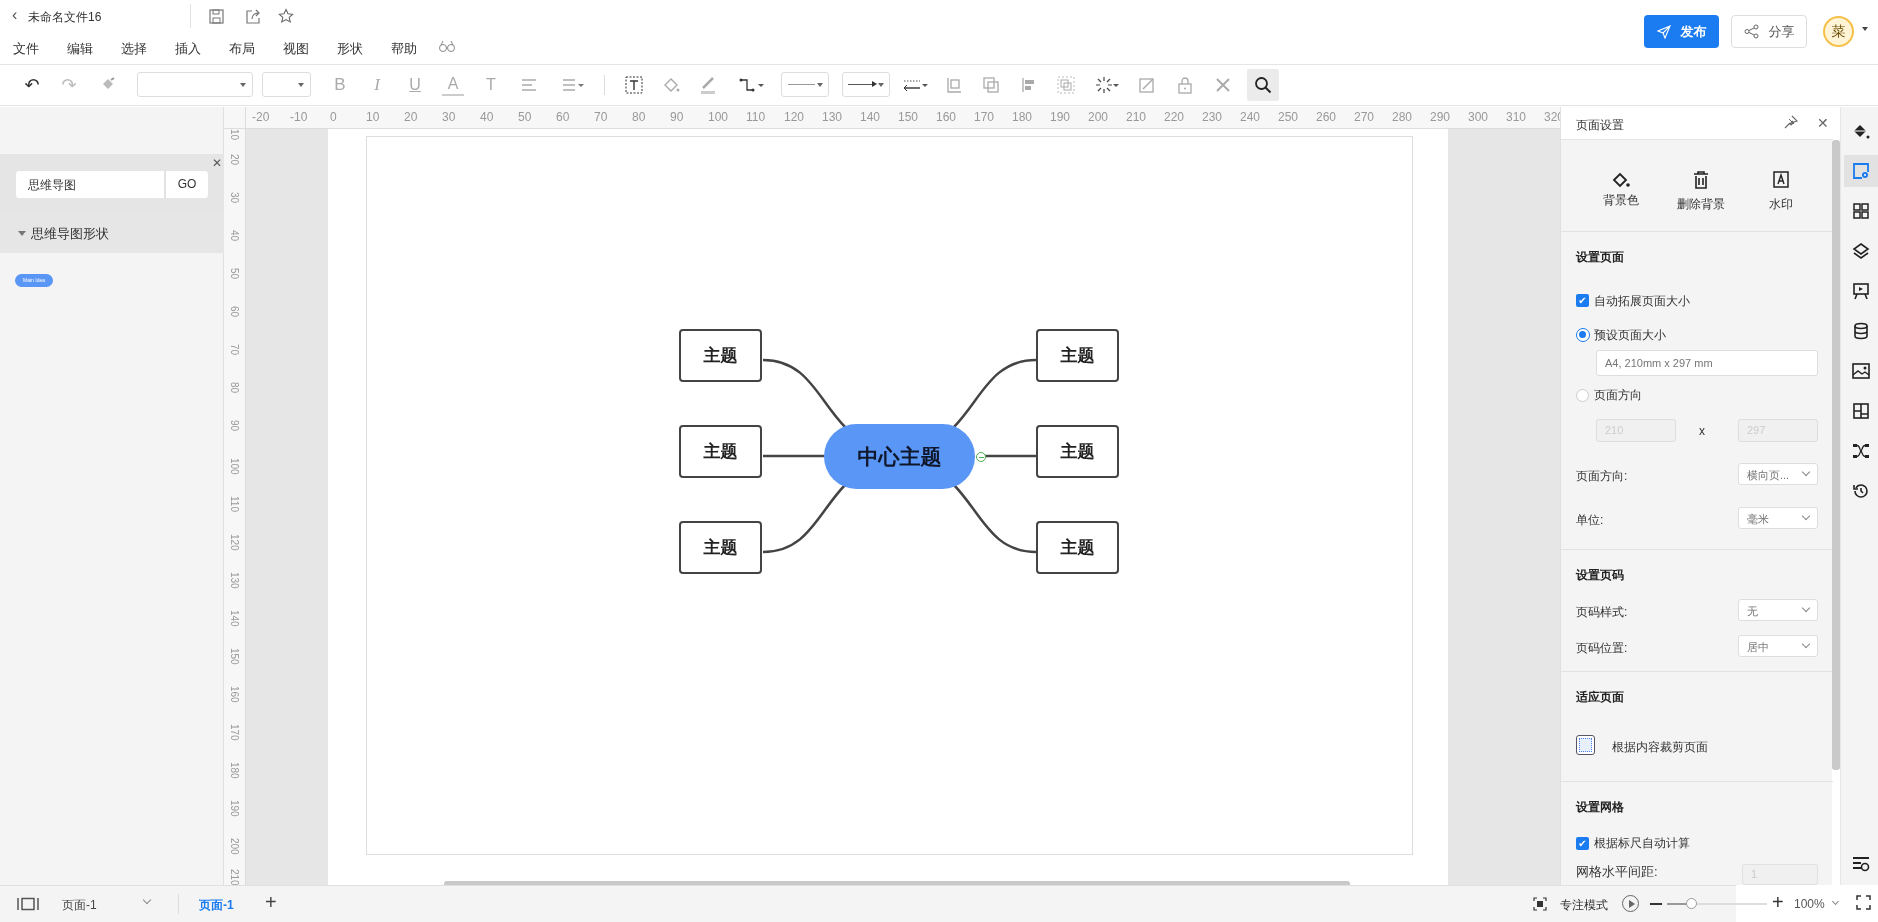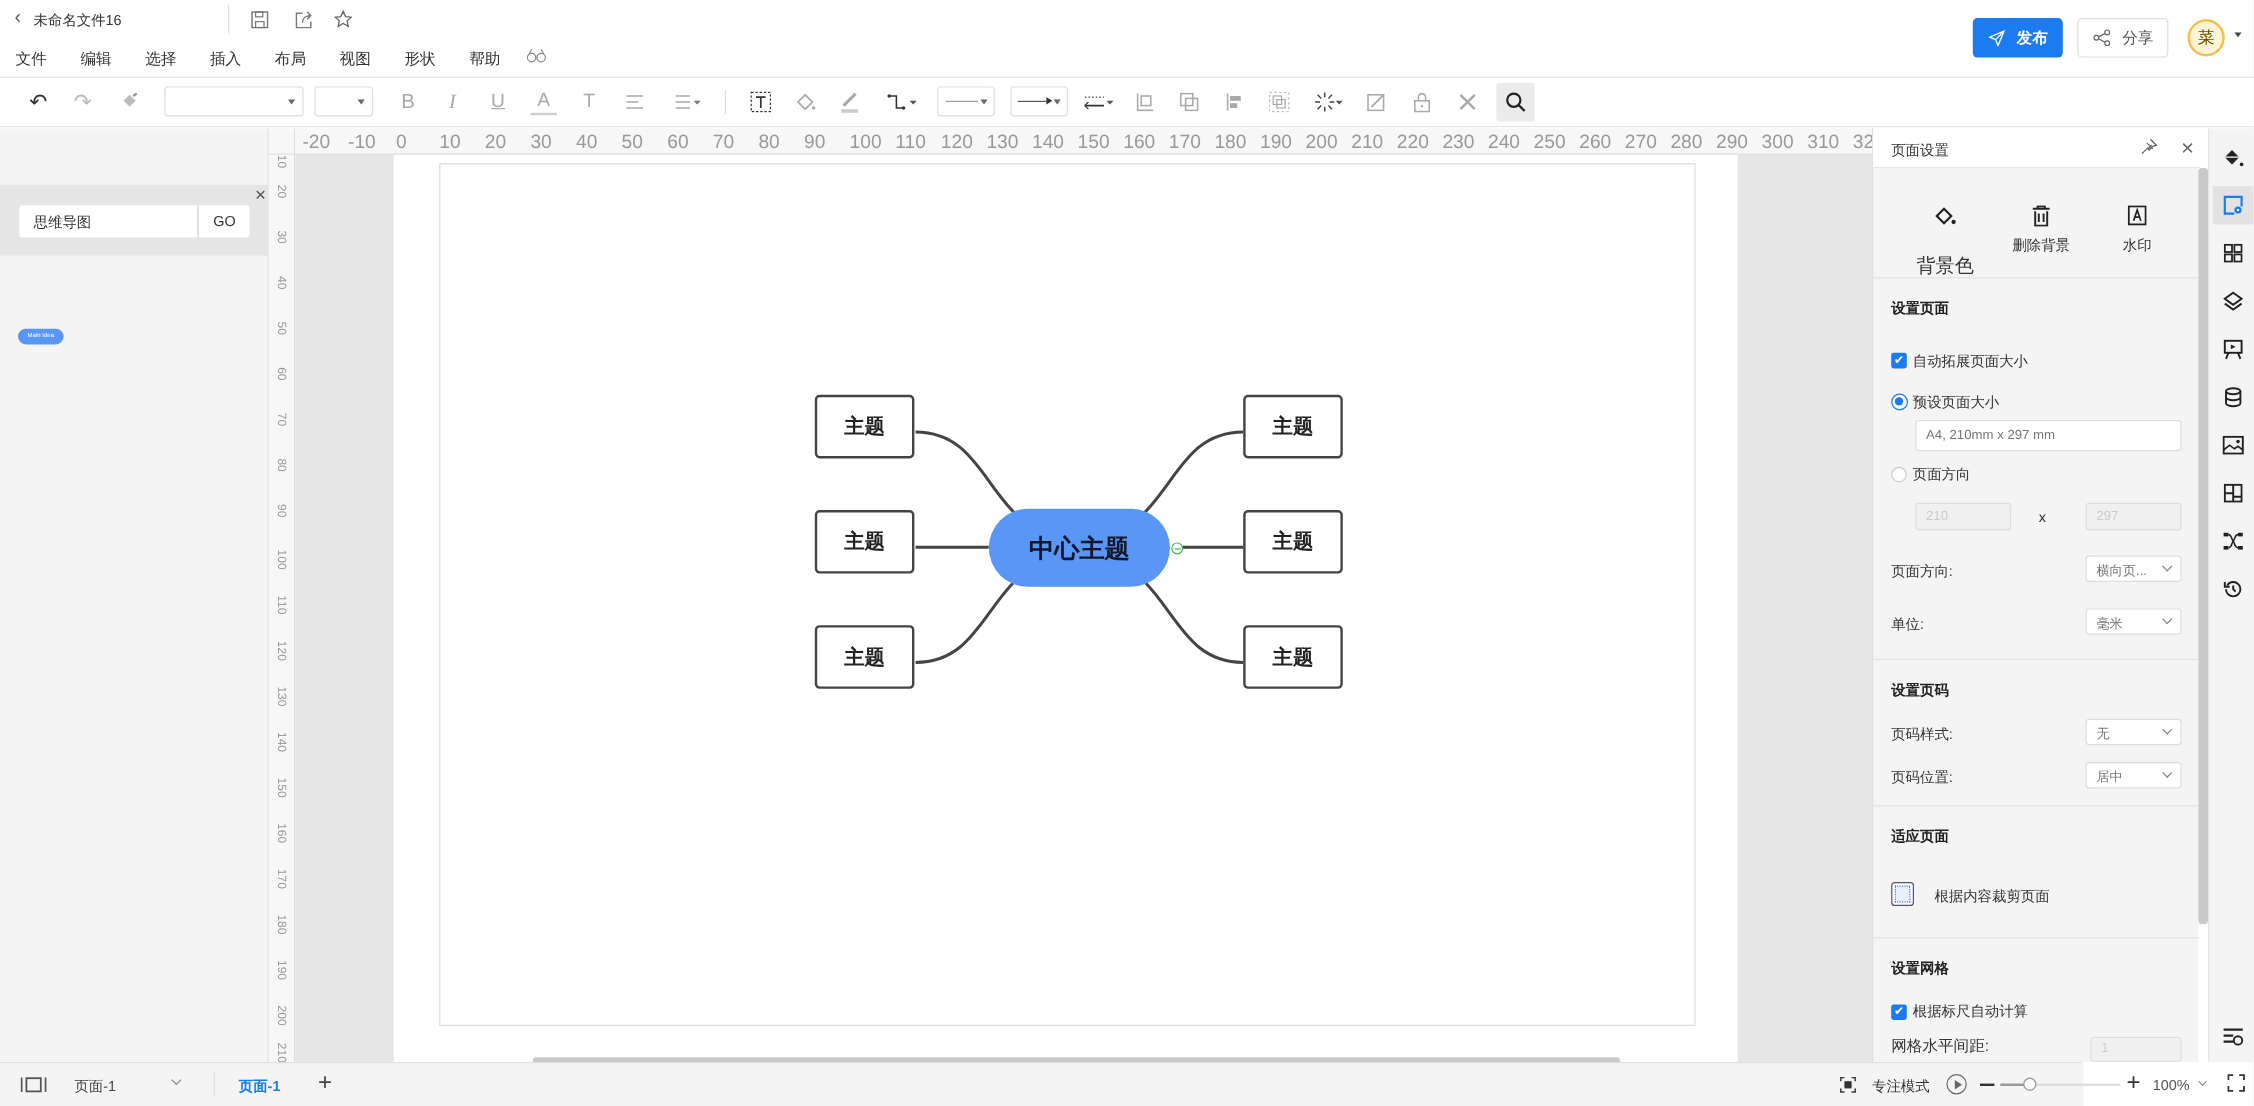--- a/index.html
+++ b/index.html
@@ -20,21 +20,21 @@
 .tbsel{position:absolute;top:72px;height:25px;border:1px solid #ddd;border-radius:3px;background:#fff}
 .caret{position:absolute;width:0;height:0;border-left:3px solid transparent;border-right:3px solid transparent;border-top:4px solid #666}
 
 #leftpanel{left:0;top:107px;width:224px;height:778px;background:#f4f4f4;border-right:1px solid #e0e0e0}
 #lp-head{left:0;top:0;width:224px;height:47px;background:#fff}
 #lp-search{left:0;top:47px;width:224px;height:59px;background:#e5e5e5}
 #lp-section{left:0;top:106px;width:224px;height:40px;background:#e6e6e6}
 
 #hruler{left:246px;top:107px;width:1314px;height:22px;background:#f7f7f7;border-bottom:1px solid #ddd}
 #vruler{left:224px;top:129px;width:22px;height:756px;background:#f7f7f7;border-right:1px solid #ddd}
-.hr-label{position:absolute;top:3px;font-size:16px;color:#999}
+.hr-label{position:absolute;top:3px;font-size:12px;color:#999}
 .vr-label{position:absolute;left:3px;font-size:10px;color:#999;transform:rotate(90deg);transform-origin:left top}
 
 #canvas{left:246px;top:129px;width:1314px;height:756px;background:#e6e6e6;overflow:hidden}
 #page{left:82px;top:0;width:1120px;height:756px;background:#fff}
 #pageborder{left:366px;top:136px;width:1047px;height:719px;border:1px solid #ddd}
 
 #rightpanel{left:1560px;top:107px;width:272px;height:778px;background:#f4f4f4;border-left:1px solid #e0e0e0}
 #rp-head{left:0;top:0;width:272px;height:33px;background:#fff;border-bottom:1px solid #e5e5e5}
 .rp-sep{position:absolute;left:0;width:272px;height:1px;background:#e2e2e2}
 .rp-h{position:absolute;left:15px;font-size:12px;font-weight:bold;color:#222}
@@ -244,20 +244,24 @@
       <circle cx="7.5" cy="7.5" r="5.5" fill="none" stroke="#222" stroke-width="1.8"></circle>
       <path d="M11.5 11.5l5 5" stroke="#222" stroke-width="2"></path>
     </svg>
 </div>
 
 <div class="abs" id="leftpanel">
   <div class="abs" id="lp-search">
     <div class="abs" style="left:212px;top:2px;font-size:12px;color:#555">✕</div>
     <div class="abs" style="left:16px;top:17px;width:148px;height:27px;background:#fff;border-radius:3px 0 0 3px;padding:6px 0 0 12px;font-size:12px;color:#333">思维导图</div>
     <div class="abs" style="left:165px;top:17px;width:43px;height:27px;background:#fff;border-left:1px solid #e0e0e0;border-radius:0 3px 3px 0;text-align:center;padding-top:6px;font-size:12px;color:#333">GO</div>
+  </div>
+  <div class="abs" id="lp-section">
+    <div class="abs" style="left:18px;top:18px;width:0;height:0;border-left:4px solid transparent;border-right:4px solid transparent;border-top:5px solid #777"></div>
+    <div class="abs" style="left:31px;top:12px;font-size:13px;color:#333">思维导图形状</div>
   </div>
   <div class="abs" style="left:15px;top:167px;width:38px;height:13px;background:#5a96f5;border-radius:7px;font-size:5px;color:#fff;text-align:center;line-height:13px">Main Idea</div>
 </div>
 
 <div class="abs" style="left:224px;top:107px;width:22px;height:22px;background:#f7f7f7;border-right:1px solid #ddd;border-bottom:1px solid #ddd"></div>
 <div class="abs" id="hruler">
   <div class="hr-label" style="left:6px">-20</div>
   <div class="hr-label" style="left:44px">-10</div>
   <div class="hr-label" style="left:84px">0</div>
   <div class="hr-label" style="left:120px">10</div>
@@ -351,21 +355,21 @@
           <path d="M5 4l5 5" stroke="#666"></path>
         </svg>
     </div>
     <div class="abs" style="left:256px;top:8px;font-size:14px;color:#666">✕</div>
   </div>
   <div class="abs" style="left:34px;top:64px;text-align:center;width:52px">
     <svg width="18" height="18" viewBox="0 0 18 18">
         <path d="M2 9l6-6 6 6-6 6z" fill="none" stroke="#222" stroke-width="1.8"></path>
         <circle cx="16" cy="14" r="1.8" fill="#222"></circle>
       </svg>
-    <div style="font-size:16px;color:#333;margin-top:20px">背景色</div>
+    <div style="font-size:12px;color:#333;margin-top:0">背景色</div>
   </div>
   <div class="abs" style="left:110px;top:64px;text-align:center;width:60px">
     <svg width="16" height="18" viewBox="0 0 16 18">
         <path d="M1 3h14M5 3V1h6v2" fill="none" stroke="#222" stroke-width="1.6"></path>
         <path d="M3 5v12h10V5M6 7v7M10 7v7" fill="none" stroke="#222" stroke-width="1.6"></path>
       </svg>
     <div style="font-size:12px;color:#333;margin-top:4px">删除背景</div>
   </div>
   <div class="abs" style="left:200px;top:64px;text-align:center;width:40px">
     <svg width="16" height="18" viewBox="0 0 16 18">

